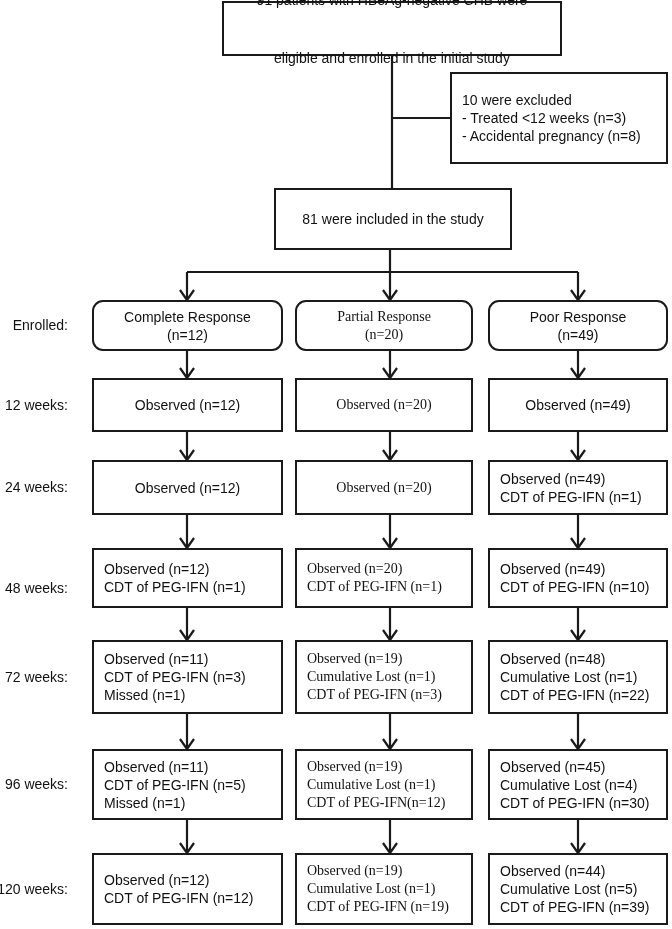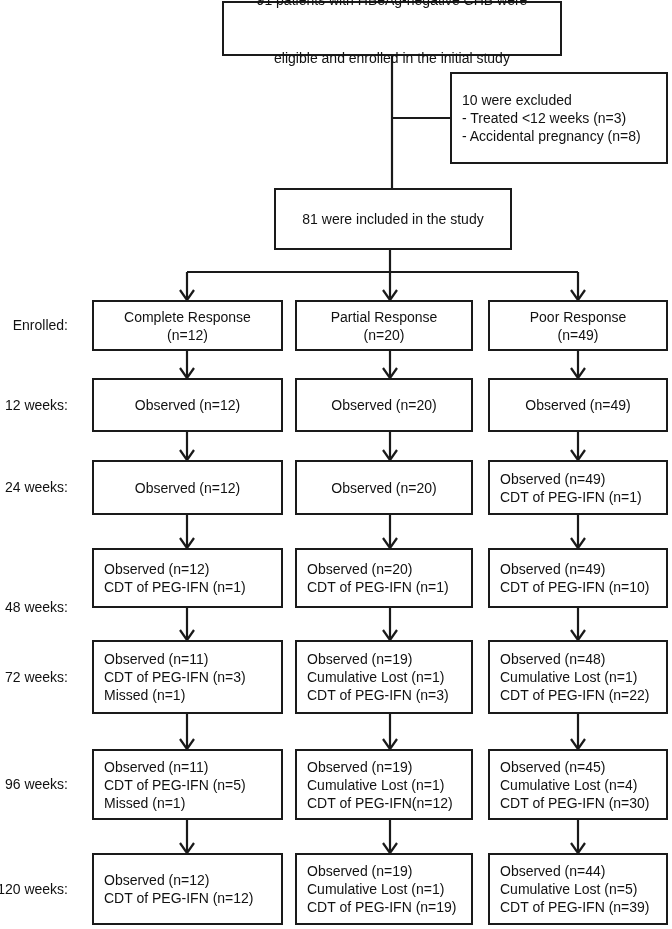--- a/index.html
+++ b/index.html
@@ -31,35 +31,35 @@
     display:flex;justify-content:flex-end;align-items:center;
     font-size:14px;line-height:18px;
     white-space:nowrap;
   }
   
   .topbox{left:222px;top:1px;width:340px;height:55px;gap:40px;}
   .exclbox{left:450px;top:72px;width:218px;height:92px;padding-left:14px;}
   .inclbox{left:274px;top:188px;width:238px;height:62px;}
   
   .c0{left:92px;width:191px;}
-  .c1{left:295px;width:178px;}
+  .c1{left:295px;width:178px;font-family:Liberation Serif, serif;}
   .c2{left:488px;width:180px;}
   
-  .r0{top:300px;height:51px;}
+  .r0{top:300px;height:51px;border-radius:11px;}
   .r1{top:378px;height:54px;}
   .r2{top:460px;height:55px;}
   .r3{top:548px;height:60px;}
   .r4{top:640px;height:74px;}
   .r5{top:749px;height:71px;}
   .r6{top:853px;height:72px;}
   
   .lr0{top:316px;}
   .lr1{top:396px;}
   .lr2{top:478px;}
-  .lr3{top:598px;text-align:center;}
+  .lr3{top:579px;text-align:center;}
   .lr4{top:668px;}
   .lr5{top:775px;}
   .lr6{top:880px;}
 </style>
 </head>
 <body>
 
 <div class="canvas">
 
   <svg class="wires" width="672" height="929" viewBox="0 0 672 929">

